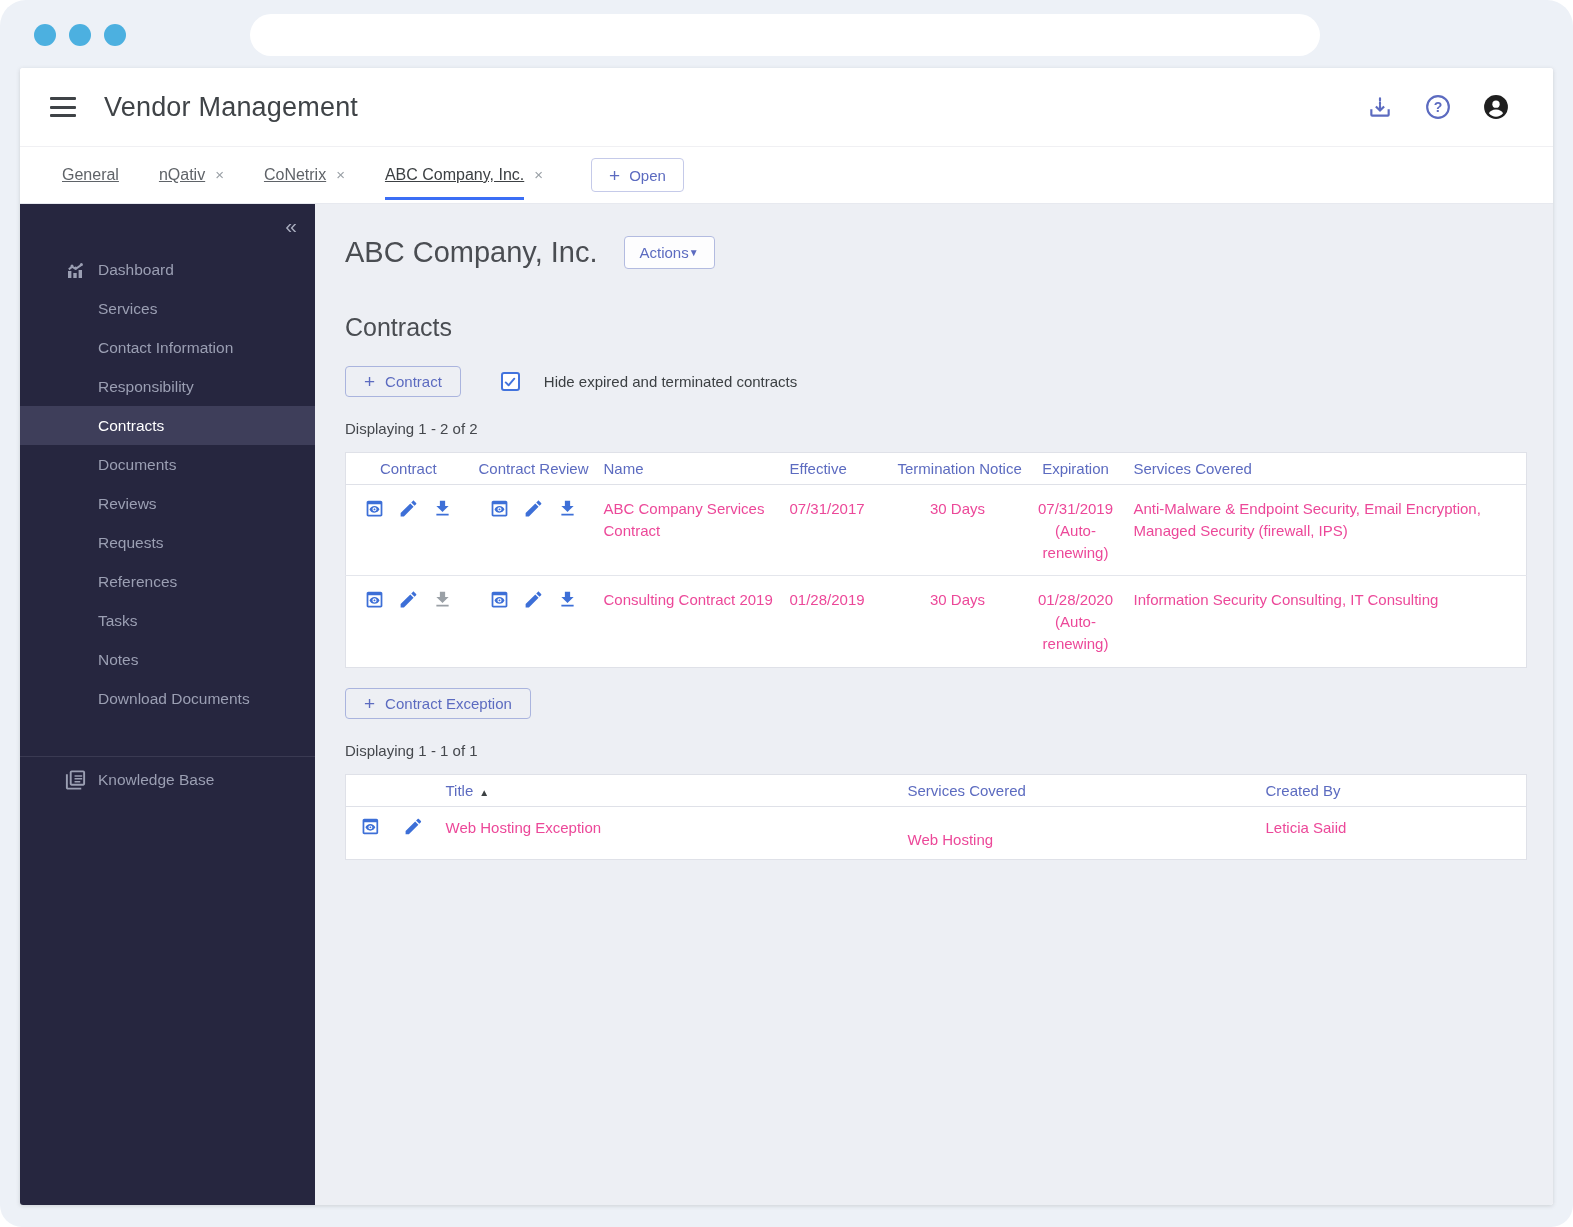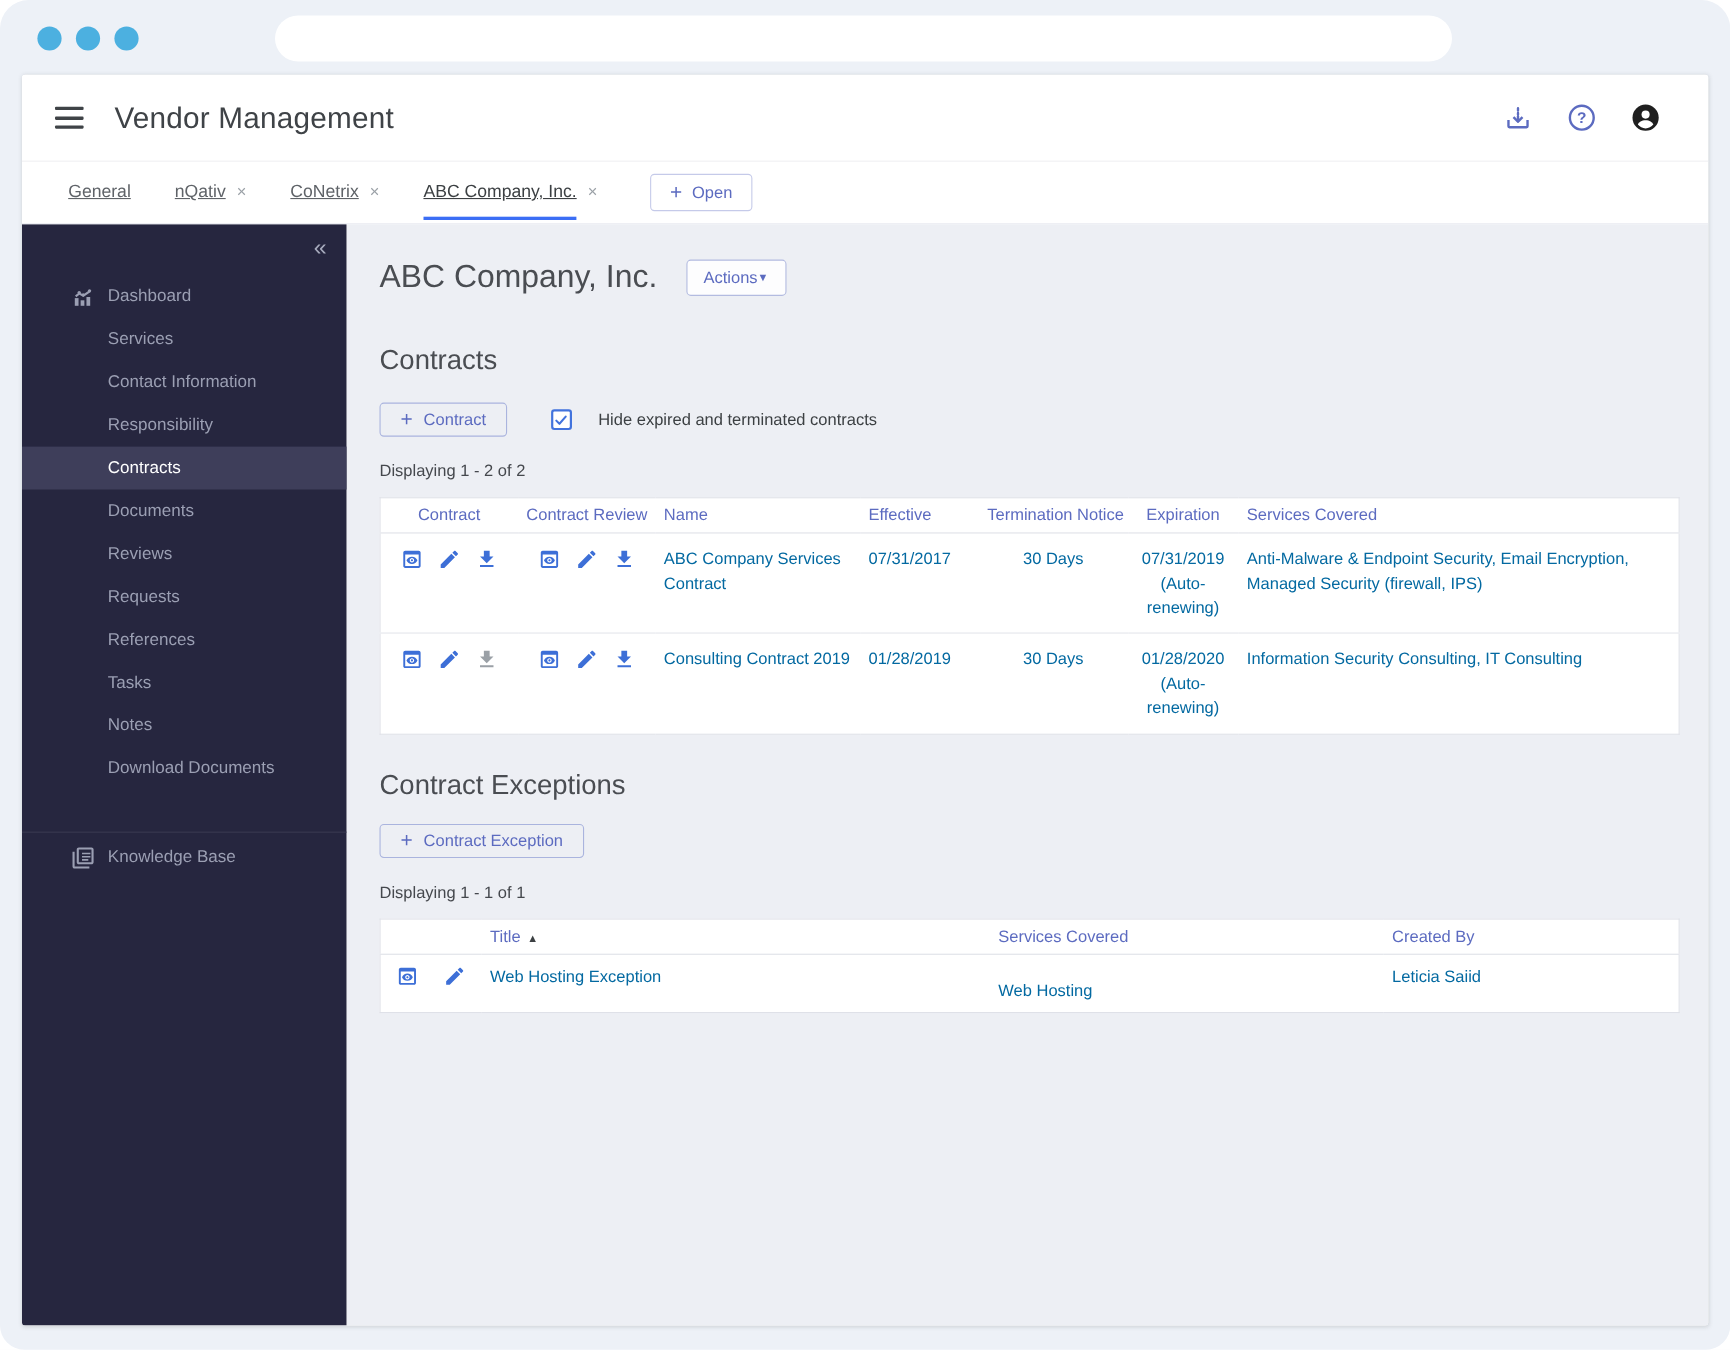--- a/index.html
+++ b/index.html
@@ -64,21 +64,21 @@
   .checkbox-row { display:flex; align-items:center; gap:24px; margin-left:40px; cursor:pointer; }
   .checkbox { width:19px; height:19px; border:2px solid #4273dd; border-radius:3px; background:#fff;
               display:flex; align-items:center; justify-content:center; }
   .checkbox svg { width:14px; height:14px; }
   .checkbox-label { font-size:15px; color:#3c4043; }
   .displaying { margin-top:23px; font-size:15px; color:#45484d; }
 
   table.data { margin-top:15px; width:1182px; border-collapse:collapse; background:#fff; border:1px solid #dfe1e8; table-layout:fixed; }
   table.data th { font-weight:400; font-size:15px; color:#5c6bc0; text-align:left; padding:7px 8px; height:32px;
                   border-bottom:1px solid #dfe1e8; white-space:nowrap; overflow:hidden; }
-  table.data td { font-size:15px; color:#0369a1; vertical-align:top; padding:13px 8px 12px; line-height:1.45; }
+  table.data td { font-size:15px; color:#ec4899; vertical-align:top; padding:13px 8px 12px; line-height:1.45; }
   table.data tr + tr td { border-top:1px solid #e4e6ec; }
   .th-center, .td-center { text-align:center !important; }
   .icon-cell { white-space:nowrap; }
   .icon-row { display:flex; justify-content:space-between; padding:0 10px; }
   .icon-row.two { justify-content:flex-start; gap:22px; padding:0 6px; }
   .icon-btn { width:21px; height:21px; color:#3d6fd7; cursor:pointer; display:inline-flex; }
   .icon-btn.disabled { color:#9aa0a6; cursor:default; }
   .icon-btn svg { width:100%; height:100%; }
   .row-tall td { height:79px; }
   .sort-arrow { font-size:10px; color:#3c4043; margin-left:6px; }
@@ -364,21 +364,20 @@
               <td class="td-center">30 Days</td>
               <td class="td-center">
                 <span>01/28/2020</span>
                 <span class="exp-note">(Auto-renewing)</span>
               </td>
               <td>Information Security Consulting, IT Consulting</td>
             </tr>
           </tbody>
         </table>
 
-        <h2 class="section-title exceptions">Contract Exceptions</h2>
 
         <div class="toolbar" style="margin-top:20px;">
           <button class="add-btn">
             <span class="plus">+</span>
             <span>Contract Exception</span>
           </button>
         </div>
 
         <div class="displaying">Displaying 1 - 1 of 1</div>
 

